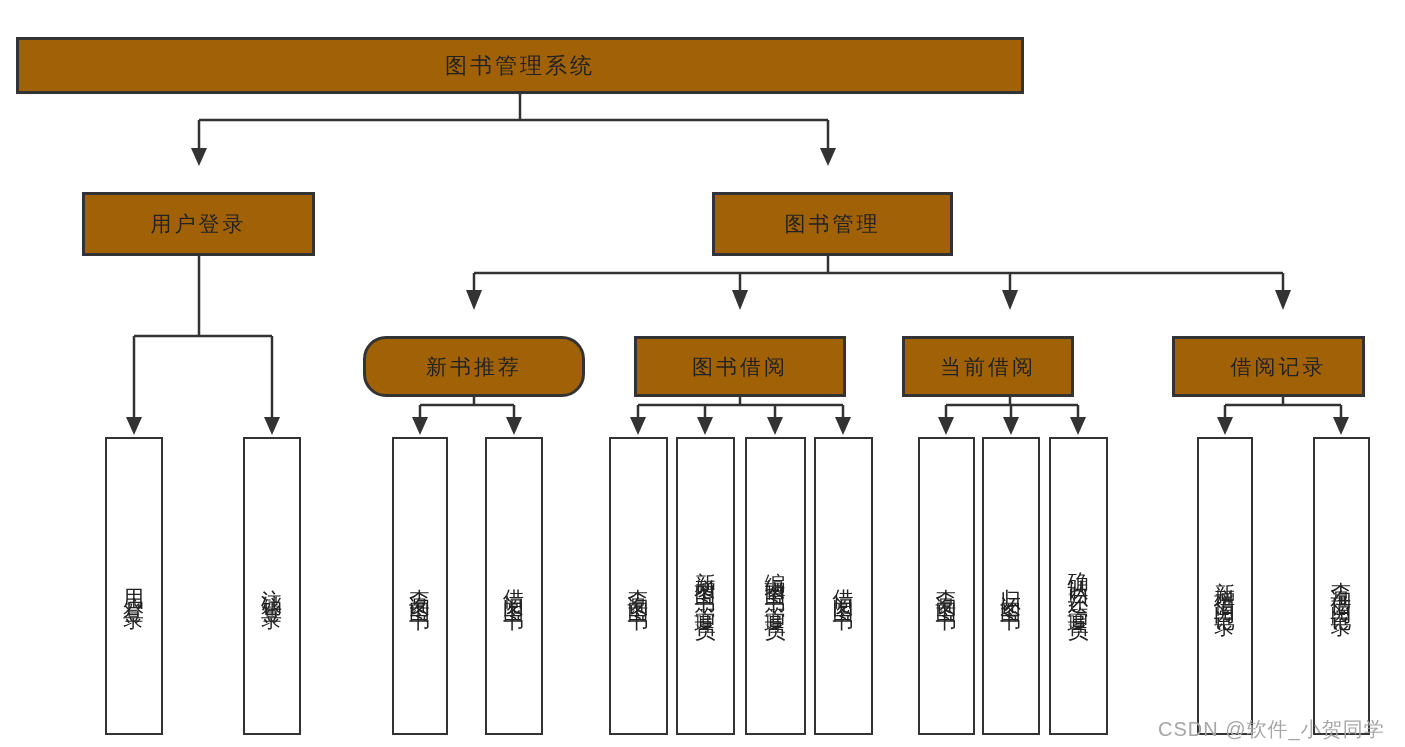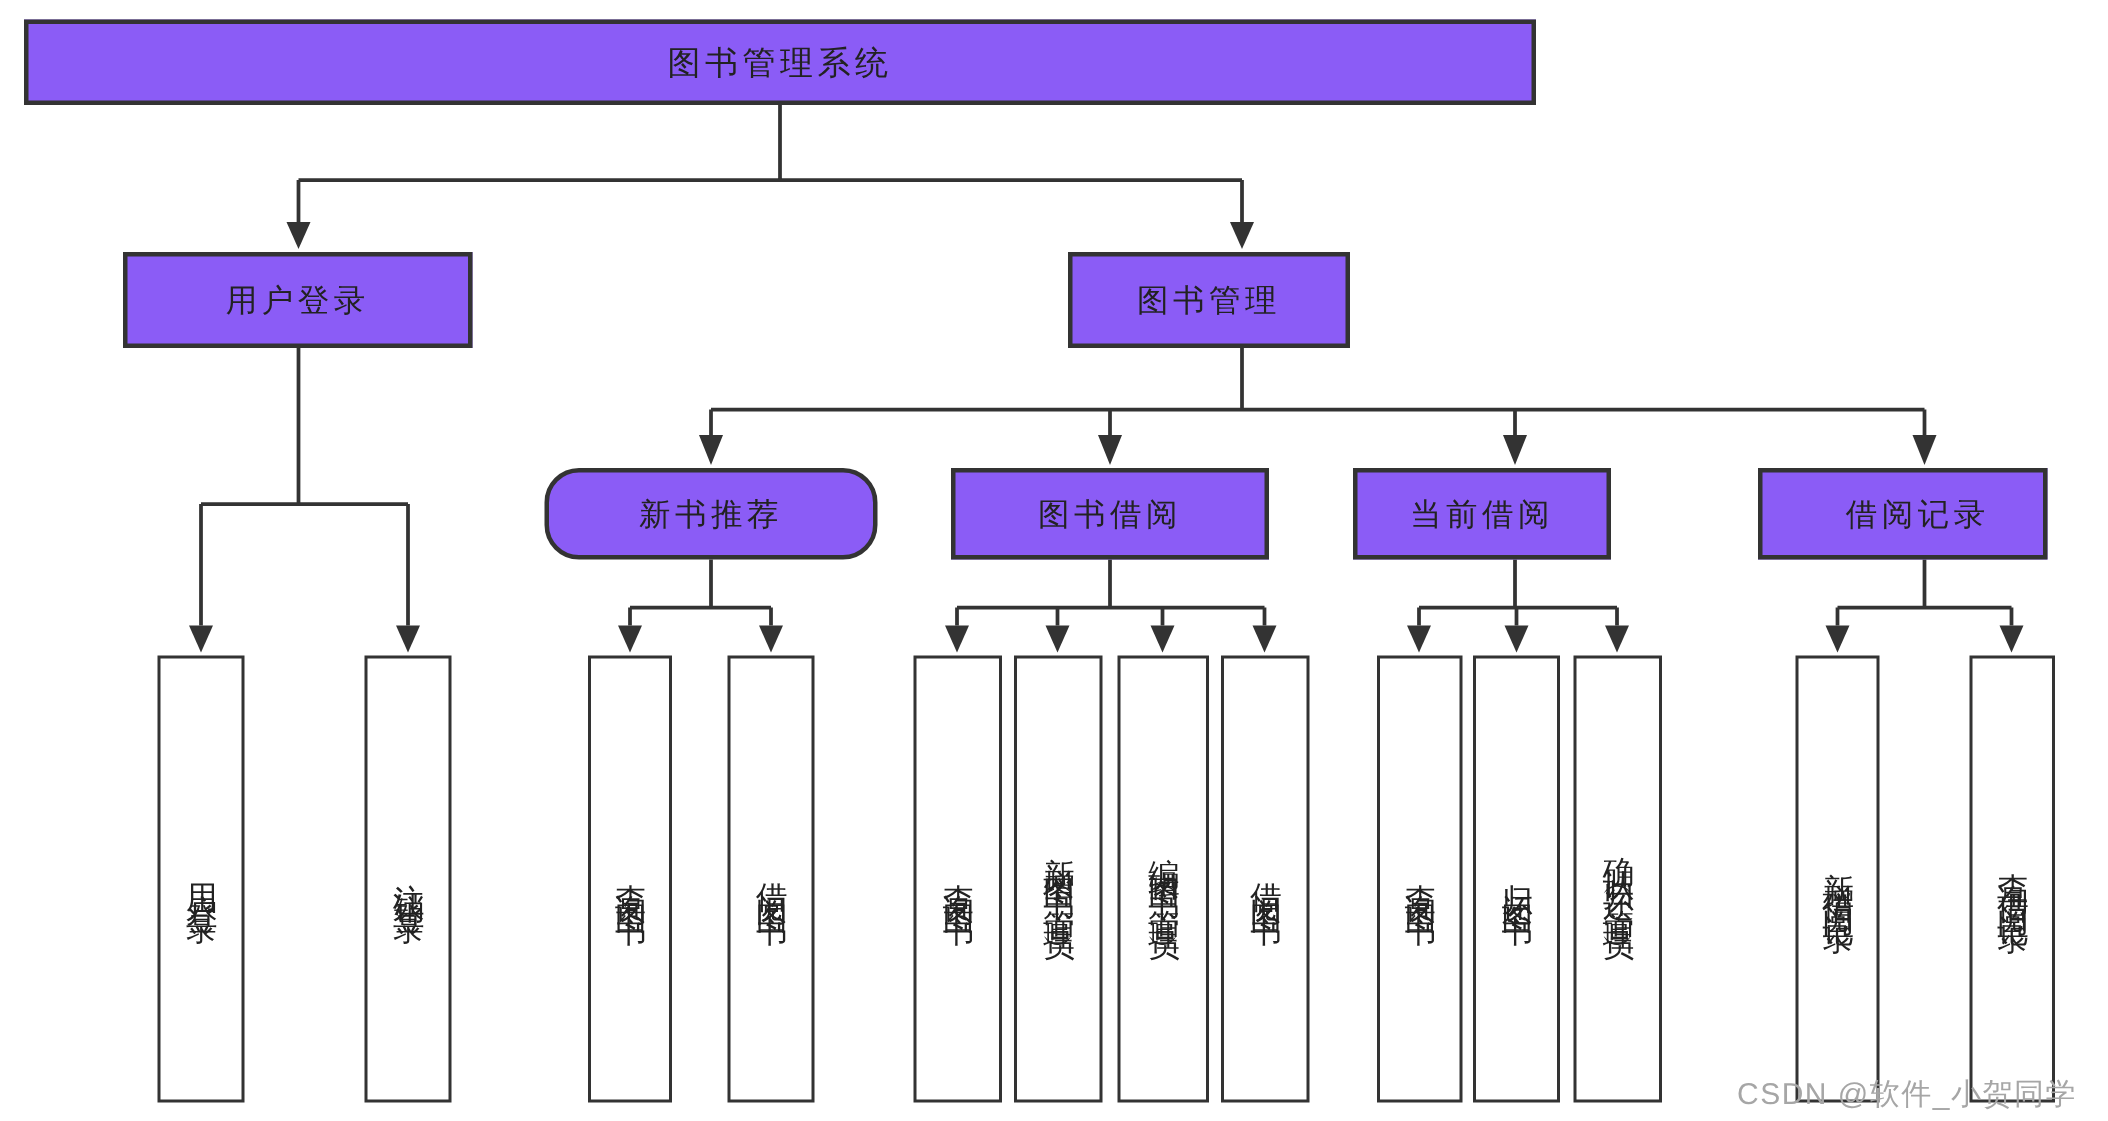--- a/index.html
+++ b/index.html
@@ -7,24 +7,24 @@
     position:relative; width:1405px; height:747px;
     background:var(--background,#ffffff);
     font-family:"Liberation Sans", sans-serif;
     color:var(--text,#222222);
     overflow:hidden;
   }
   .edges { position:absolute; left:0; top:0; width:1405px; height:747px; }
   .edge  { stroke:var(--line,#333333); stroke-width:2.5; fill:none; }
   .arrow { fill:var(--line,#333333); stroke:none; }
   .node {
-    position:absolute; box-sizing:border-box; background:#8b5cf6;
+    position:absolute; box-sizing:border-box; background:#a16207;
     border:3px solid var(--line,#333333);
     display:flex; align-items:center; justify-content:center;
-    font-size:21px; letter-spacing:3px; white-space:nowrap;
+    font-size:21px; letter-spacing:3px; white-space:nowrap;margin-top:24px;
   }
   .node.root { font-size:22px; }
   .vnode {
     position:absolute; box-sizing:border-box; background:#fff;
     border:2px solid var(--line,#333333);
     top:437px; height:298px;
     writing-mode:vertical-rl; text-orientation:mixed;
     display:flex; align-items:center; justify-content:center;
     font-size:21px; letter-spacing:7px; line-height:1;
   }
@@ -71,21 +71,21 @@
     <polygon class="arrow" points="1070,417 1086,417 1078,435"></polygon>
 
     <path class="edge" d="M1283 373 V405 M1225 405 H1341 M1225 405 V417 M1341 405 V417"></path>
     <polygon class="arrow" points="1217,417 1233,417 1225,435"></polygon>
     <polygon class="arrow" points="1333,417 1349,417 1341,435"></polygon>
   </svg>
 
   <div class="node root" style="left:16px; top:13px; width:1008px; height:57px;">图书管理系统</div>
 
   <div class="node" style="left:82px; top:168px; width:233px; height:64px;">用户登录</div>
-  <div class="node" style="left:712px; top:168px; width:188px; height:64px;">图书管理</div>
+  <div class="node" style="left:712px; top:168px; width:241px; height:64px;">图书管理</div>
 
   <div class="node" style="left:363px; top:312px; width:222px; height:61px;border-radius:23px;">新书推荐</div>
   <div class="node" style="left:634px; top:312px; width:212px; height:61px;font-family:Liberation Serif, serif;">图书借阅</div>
   <div class="node" style="left:902px; top:312px; width:172px; height:61px;">当前借阅</div>
   <div class="node" style="left:1172px; top:312px; width:193px; height:61px;padding-left:20px;">借阅记录</div>
 
   <div class="vnode" style="left:105px; width:58px;">用户登录</div>
   <div class="vnode" style="left:243px; width:58px;">注销登录</div>
 
   <div class="vnode" style="left:392px; width:56px;">查询图书</div>

